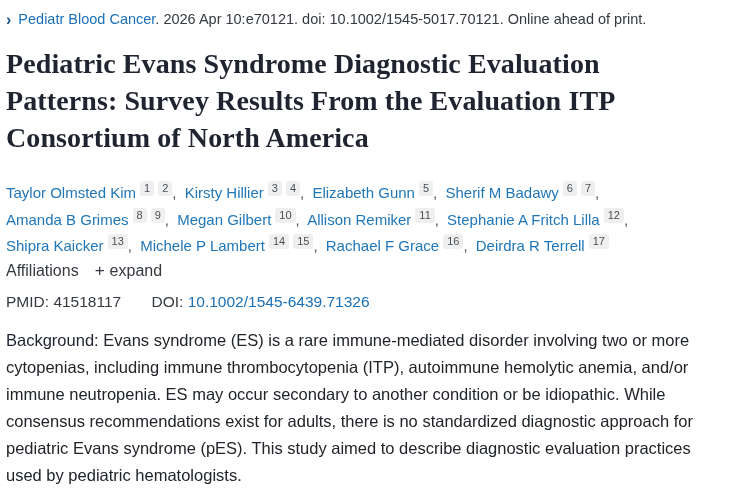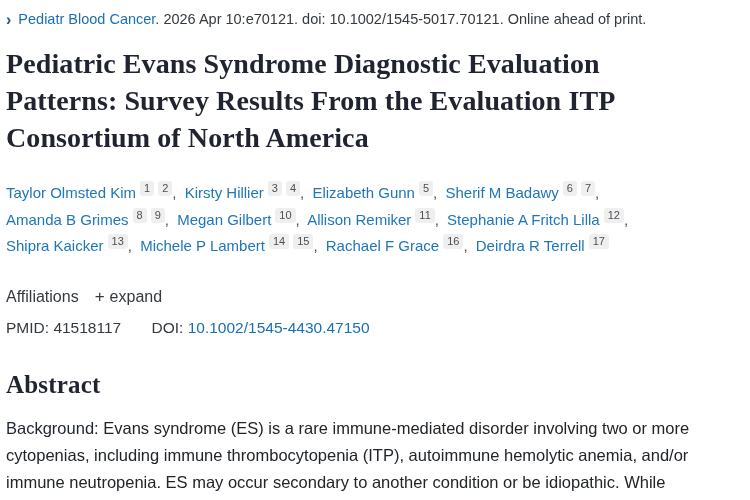--- a/index.html
+++ b/index.html
@@ -68,21 +68,21 @@
     margin-left: 4px;
     position: relative;
     top: -6px;
     vertical-align: baseline;
     cursor: pointer;
   }
   .sep { color: #495057; margin-right: 4px; }
 
   
   .affil-row {
-    margin-top: 26px;
+    margin-top: 0;
     font-size: 16px;
     line-height: 22px;
     color: #343a40;
   }
   .expand-btn {
     display: inline-block;
     margin-left: 16px;
     color: #343a40;
     cursor: pointer;
     background: none;
@@ -136,22 +136,21 @@
   <div class="authors"><span class="author"><a class="author-link" href="#">Taylor Olmsted Kim</a><span class="affil-badge">1</span><span class="affil-badge">2</span><span class="sep">,</span></span> <span class="author"><a class="author-link" href="#">Kirsty Hillier</a><span class="affil-badge">3</span><span class="affil-badge">4</span><span class="sep">,</span></span> <span class="author"><a class="author-link" href="#">Elizabeth Gunn</a><span class="affil-badge">5</span><span class="sep">,</span></span> <span class="author"><a class="author-link" href="#">Sherif M Badawy</a><span class="affil-badge">6</span><span class="affil-badge">7</span><span class="sep">,</span></span> <span class="author"><a class="author-link" href="#">Amanda B Grimes</a><span class="affil-badge">8</span><span class="affil-badge">9</span><span class="sep">,</span></span> <span class="author"><a class="author-link" href="#">Megan Gilbert</a><span class="affil-badge">10</span><span class="sep">,</span></span> <span class="author"><a class="author-link" href="#">Allison Remiker</a><span class="affil-badge">11</span><span class="sep">,</span></span> <span class="author"><a class="author-link" href="#">Stephanie A Fritch Lilla</a><span class="affil-badge">12</span><span class="sep">,</span></span> <span class="author"><a class="author-link" href="#">Shipra Kaicker</a><span class="affil-badge">13</span><span class="sep">,</span></span> <span class="author"><a class="author-link" href="#">Michele P Lambert</a><span class="affil-badge">14</span><span class="affil-badge">15</span><span class="sep">,</span></span> <span class="author"><a class="author-link" href="#">Rachael F Grace</a><span class="affil-badge">16</span><span class="sep">,</span></span> <span class="author"><a class="author-link" href="#">Deirdra R Terrell</a><span class="affil-badge">17</span></span></div>
 
   <div class="affil-row">
     <span>Affiliations</span><button class="expand-btn"><span class="plus-icon">+</span><span>expand</span></button>
   </div>
 
   <div class="ids-row">
     <span class="id-label">PMID:</span>
     <span class="pmid-value">41518117</span>
     <span class="id-label">DOI:</span>
-    <a class="doi-link" href="#">10.1002/1545-4430.47150</a>
+    <a class="doi-link" href="#">10.1002/1545-6439.71326</a>
   </div>
 
-  <h2 class="abstract-heading">Abstract</h2>
 
   <p class="abstract-text">
     <span class="bg-label">Background:</span><span> Evans syndrome (ES) is a rare immune-mediated disorder involving two or more cytopenias, including immune thrombocytopenia (ITP), autoimmune hemolytic anemia, and/or immune neutropenia. ES may occur secondary to another condition or be idiopathic. While consensus recommendations exist for adults, there is no standardized diagnostic approach for pediatric Evans syndrome (pES). This study aimed to describe diagnostic evaluation practices used by pediatric hematologists.</span>
   </p>
 
 </div>
 
 </body></html>

